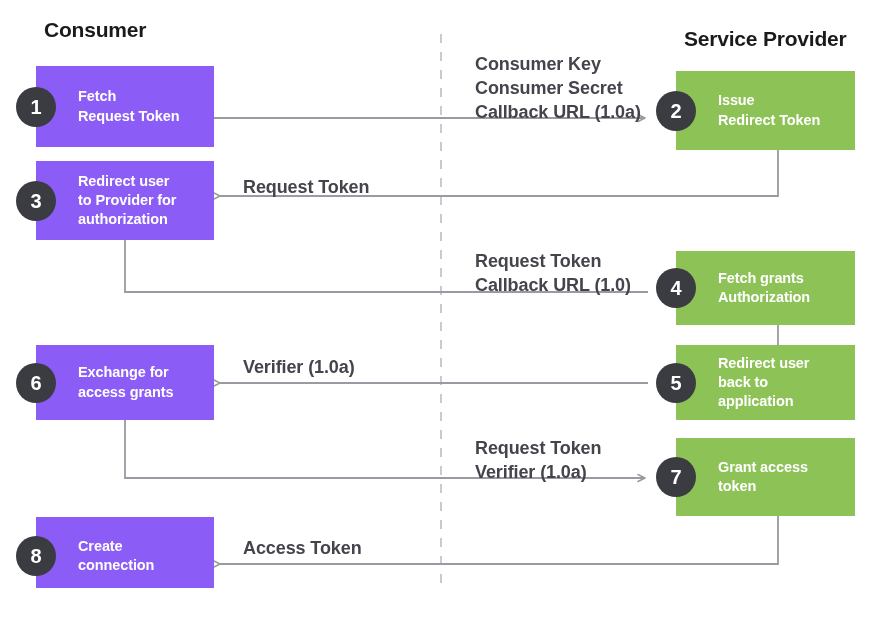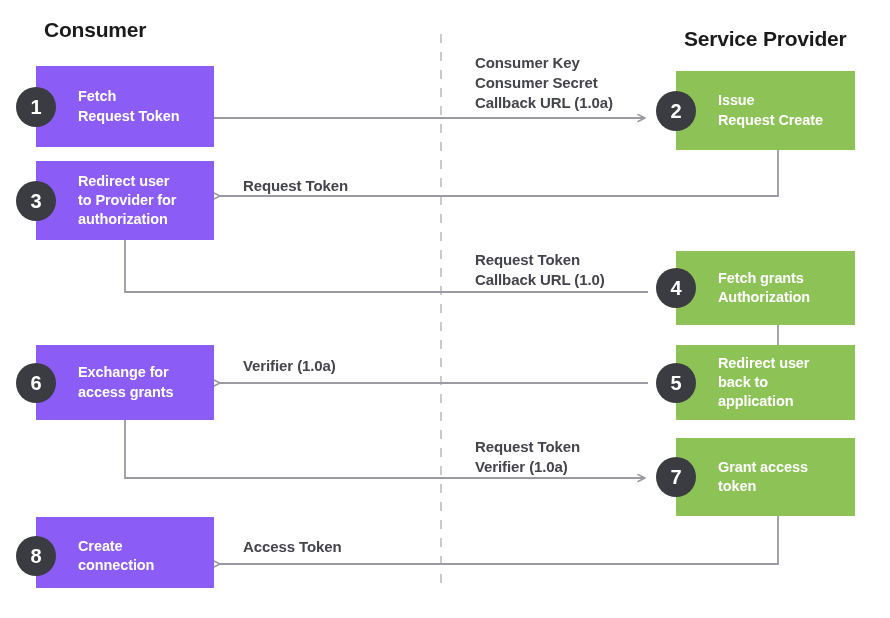--- a/index.html
+++ b/index.html
@@ -92,21 +92,21 @@
     z-index: 3;
     line-height: 1;
   }
   .node.blue  .badge { left: -20px; }
   .node.green .badge { left: -20px; }
 
   
   .caption {
     position: absolute;
     font-family: "Liberation Sans", sans-serif;
-    font-size: 15px;
+    font-size: 18px;
     font-weight: bold;
     color: #44444c;
     line-height: 1.33;
     white-space: pre-line;
     letter-spacing: -0.1px;
   }
 </style>
 </head>
 <body>
 
@@ -146,21 +146,21 @@
     <div class="body">
       <div class="label">Fetch
 Request Token</div>
     </div>
     <div class="badge">1</div>
   </div>
 
   <div class="node green" id="node-2" style="left:676px; top:71px; width:179px; height:79px;">
     <div class="body">
       <div class="label">Issue
-Request Create</div>
+Redirect Token</div>
     </div>
     <div class="badge">2</div>
   </div>
 
   <div class="node blue" id="node-3" style="left:36px; top:161px; width:178px; height:79px;">
     <div class="body">
       <div class="label">Redirect user
 to Provider for
 authorization</div>
     </div>

